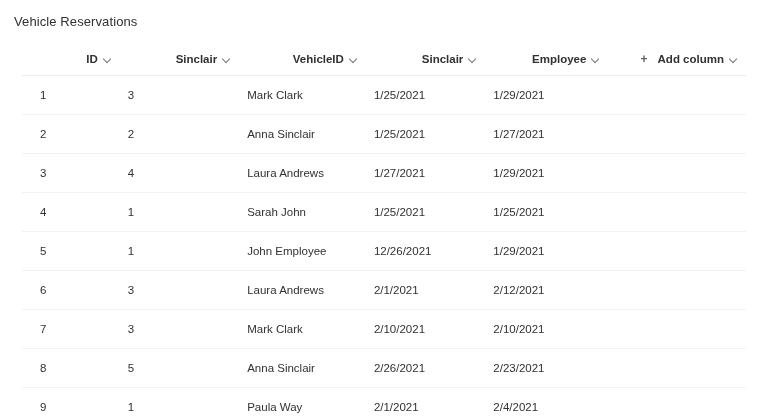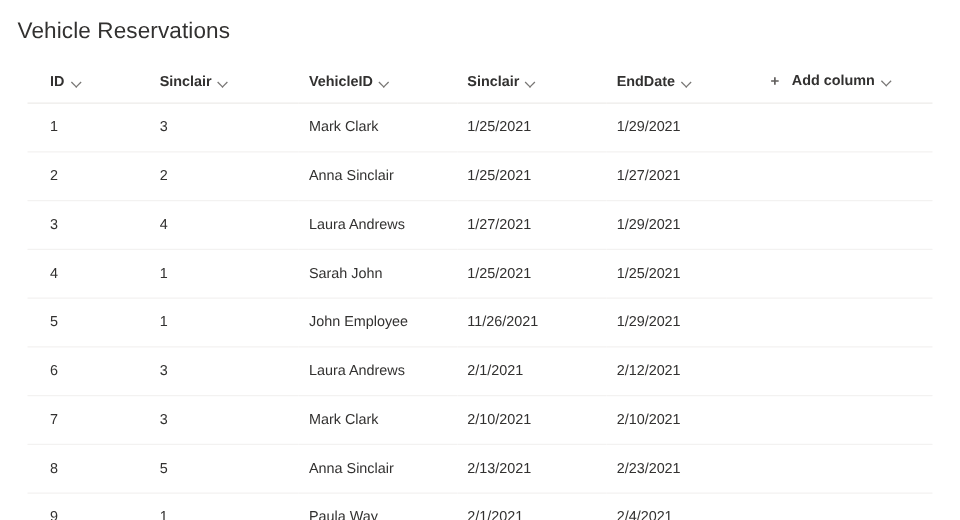--- a/index.html
+++ b/index.html
@@ -16,37 +16,37 @@
     -webkit-font-smoothing: antialiased;
   }
   .page {
     position: relative;
     width: 768px;
     height: 416px;
     background: #ffffff;
     box-sizing: border-box;
   }
   .title {
-    font-size: 18px;
+    font-size: 13px;
     font-weight: 400;
     color: #323130;
     padding: 14px 0 0 14px;
     letter-spacing: 0.1px;
   }
   .list-wrap {
     margin: 18px 22px 0 22px;
     background: #ffffff;
   }
   table.grid {
     width: 100%;
     border-collapse: collapse;
     table-layout: fixed;
   }
   table.grid th {
-    text-align: left;
+    text-align: right;
     font-size: 11.5px;
     font-weight: 600;
     color: #323130;
     padding: 6px 8px 10px 8px;
     border-bottom: 1px solid #edebe9;
     white-space: nowrap;
     vertical-align: bottom;
   }
   table.grid th .hdr {
     display: inline-flex;
@@ -141,21 +141,21 @@
             </span>
           </th>
           <th>
             <span class="hdr">
               <span>Sinclair</span>
               <span class="chev"></span>
             </span>
           </th>
           <th>
             <span class="hdr">
-              <span>EndDate</span>
+              <span>Employee</span>
               <span class="chev"></span>
             </span>
           </th>
           <th class="addcol-hdr">
             <span class="hdr">
               <span class="plus">+</span>
               <span>Add column</span>
               <span class="chev"></span>
             </span>
           </th>
@@ -191,21 +191,21 @@
           <td>1</td>
           <td>Sarah John</td>
           <td>1/25/2021</td>
           <td>1/25/2021</td>
           <td></td>
         </tr>
         <tr>
           <td class="cell-indent">5</td>
           <td>1</td>
           <td>John Employee</td>
-          <td>11/26/2021</td>
+          <td>12/26/2021</td>
           <td>1/29/2021</td>
           <td></td>
         </tr>
         <tr>
           <td class="cell-indent">6</td>
           <td>3</td>
           <td>Laura Andrews</td>
           <td>2/1/2021</td>
           <td>2/12/2021</td>
           <td></td>
@@ -215,21 +215,21 @@
           <td>3</td>
           <td>Mark Clark</td>
           <td>2/10/2021</td>
           <td>2/10/2021</td>
           <td></td>
         </tr>
         <tr>
           <td class="cell-indent">8</td>
           <td>5</td>
           <td>Anna Sinclair</td>
-          <td>2/13/2021</td>
+          <td>2/26/2021</td>
           <td>2/23/2021</td>
           <td></td>
         </tr>
         <tr>
           <td class="cell-indent">9</td>
           <td>1</td>
           <td>Paula Way</td>
           <td>2/1/2021</td>
           <td>2/4/2021</td>
           <td></td>

